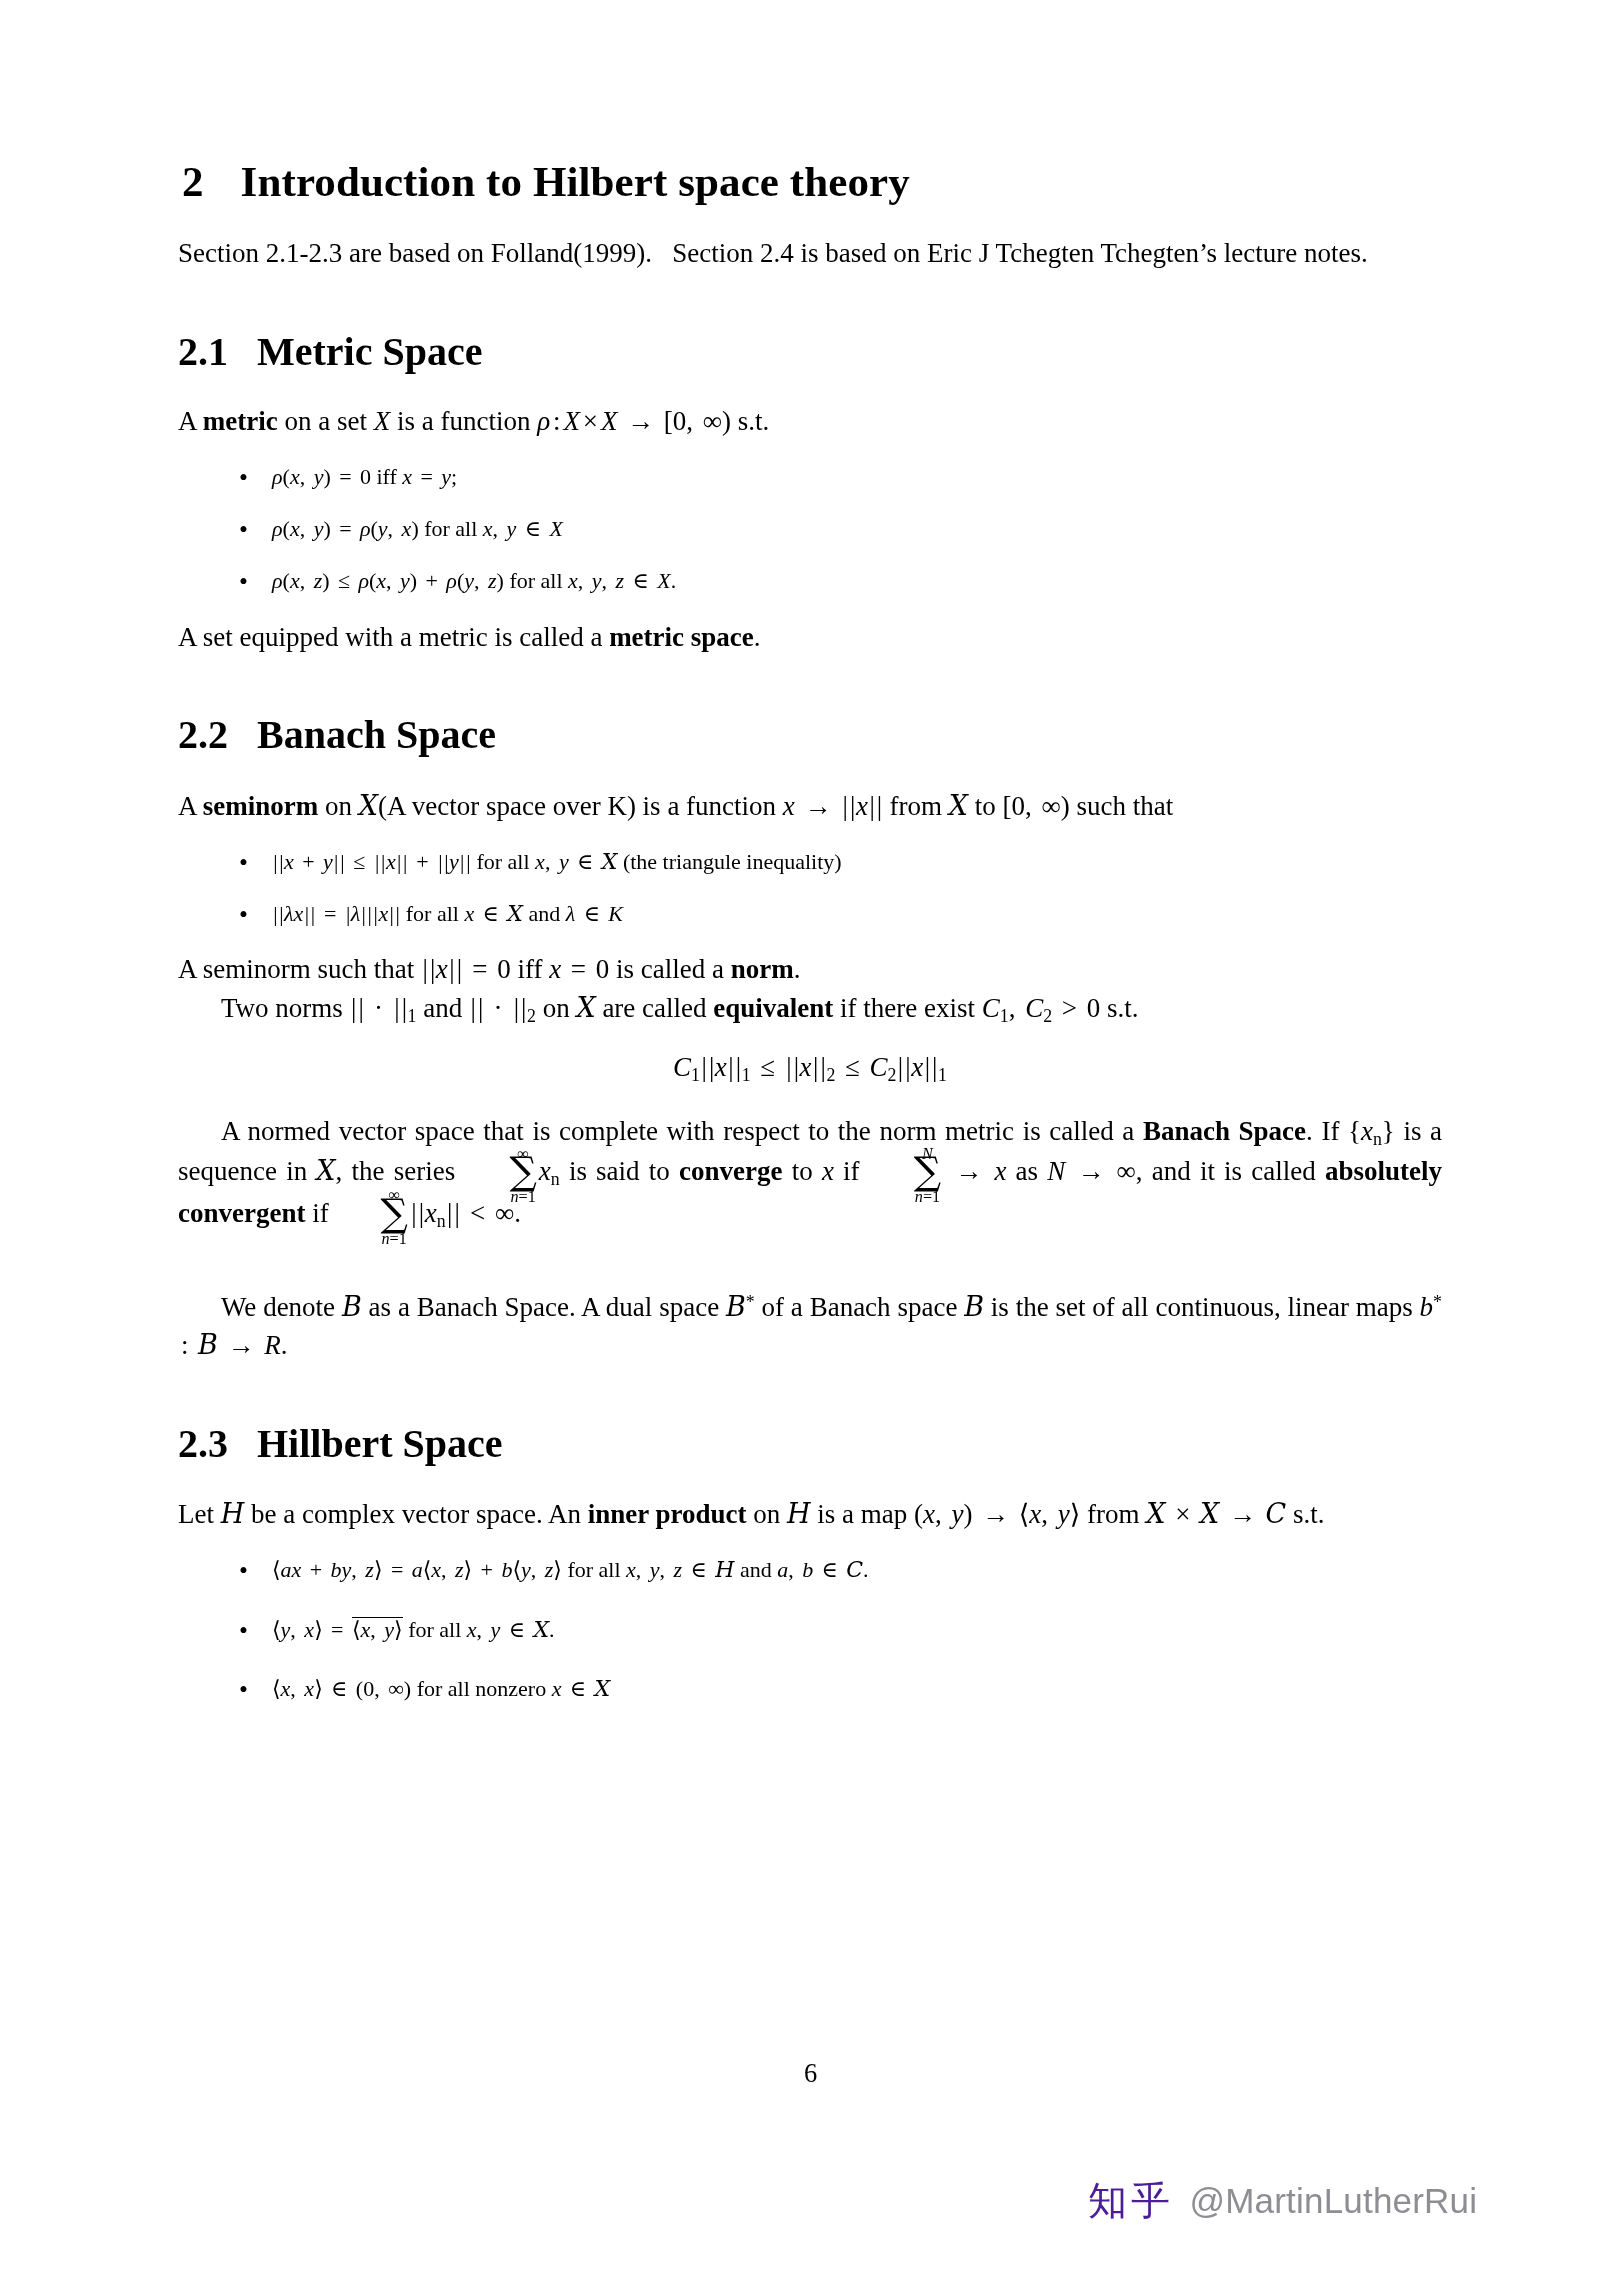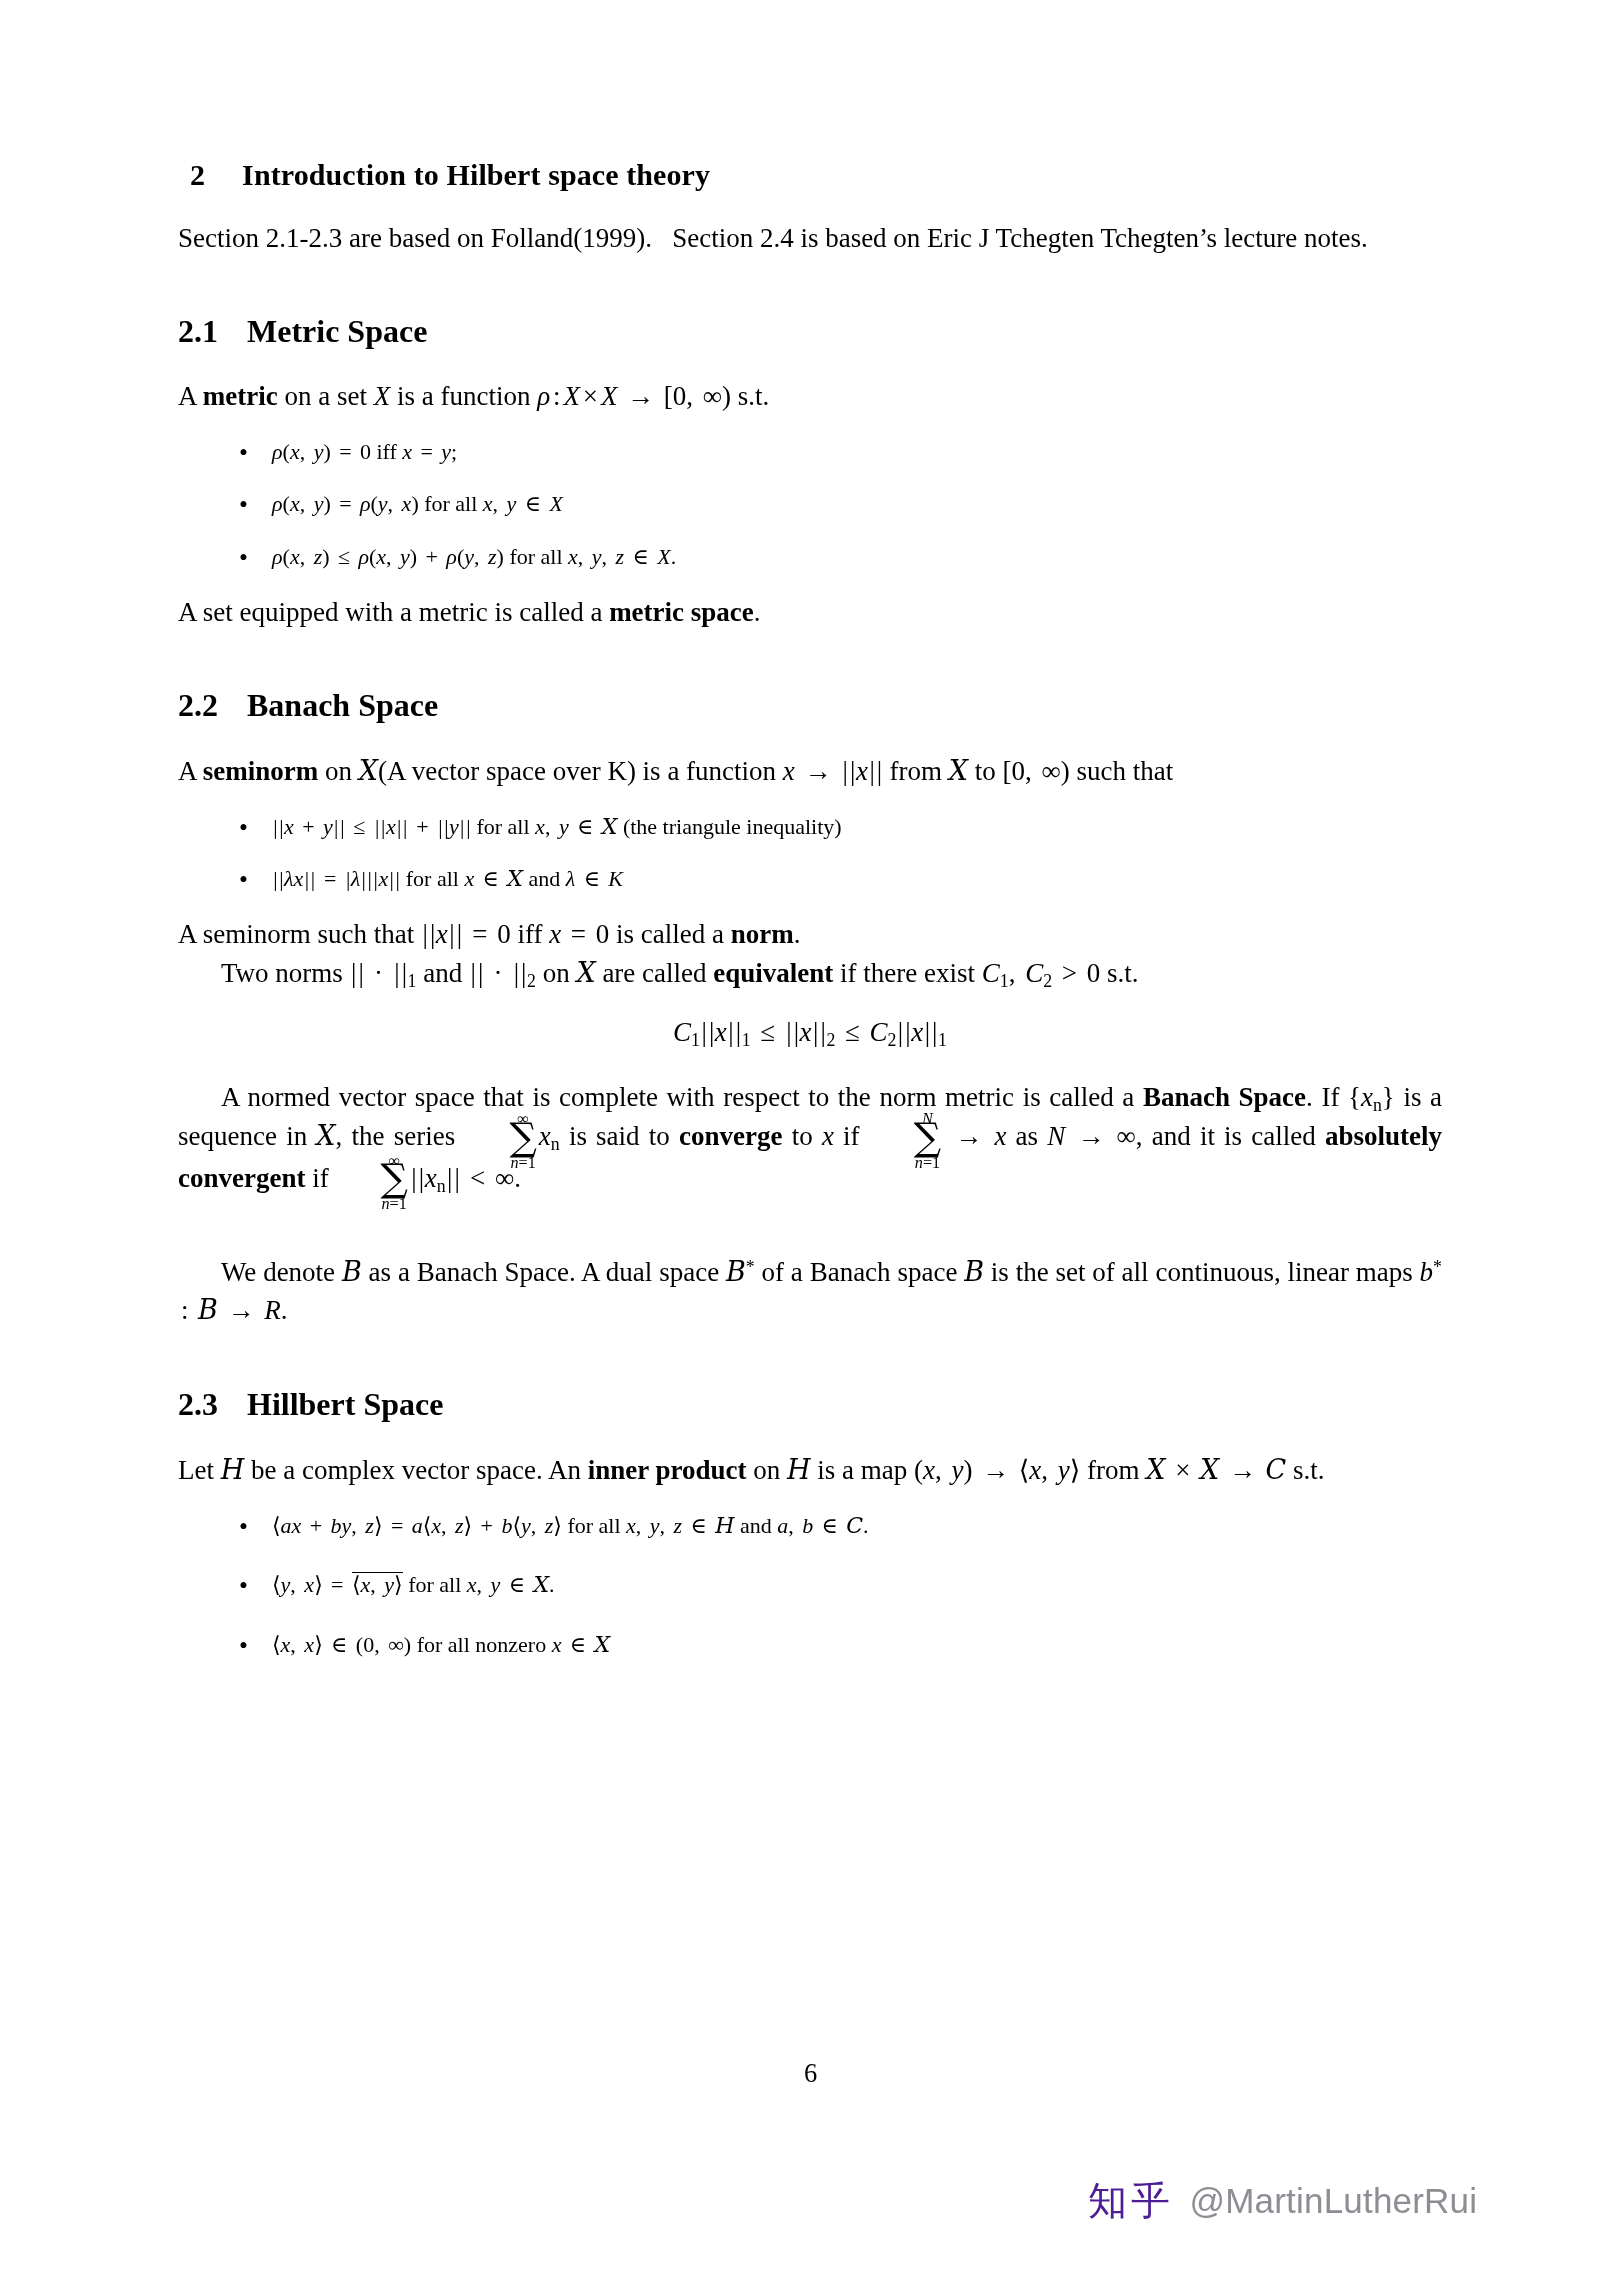--- a/index.html
+++ b/index.html
@@ -24,30 +24,30 @@
   }
   .content {
     position: absolute;
     left: 178px;
     top: 157px;
     width: 1264px;
   }
 
   
   h1.section-title {
-    font-size: 30px;
+    font-size: 43px;
     font-weight: bold;
-    margin: 0 0 0 12px;
+    margin: 0 0 0 4px;
     letter-spacing: 0.1px;
     line-height: 1.18;
   }
   h1.section-title .num { margin-right: 37px; }
 
   h2.subsection-title {
-    font-size: 32px;
+    font-size: 40px;
     font-weight: bold;
     margin: 0;
     line-height: 1.2;
   }
   h2.subsection-title .num { margin-right: 29px; }
 
   
   p.body {
     font-size: 27px;
     line-height: 1.39;

